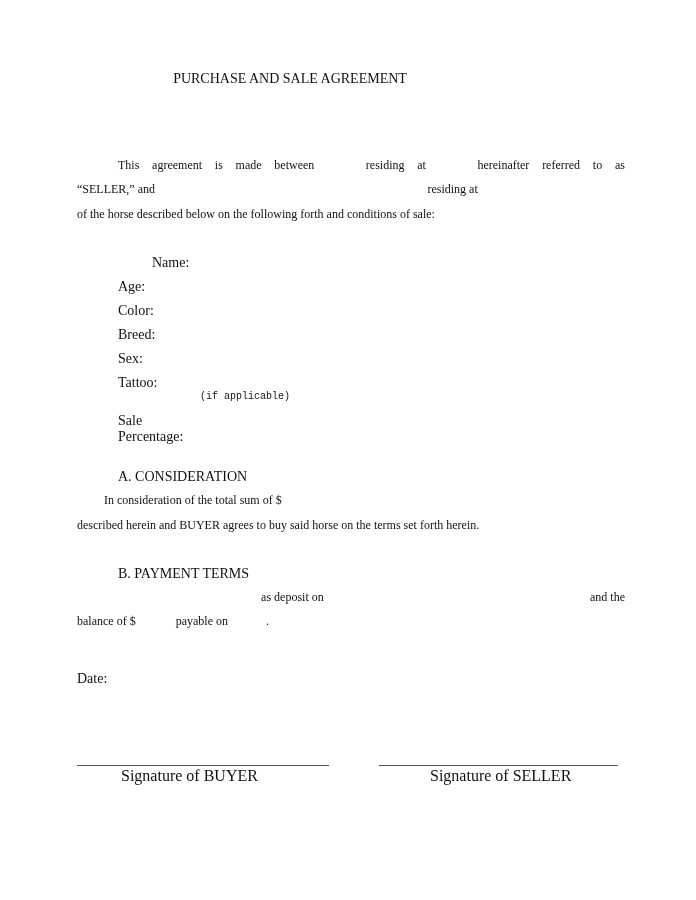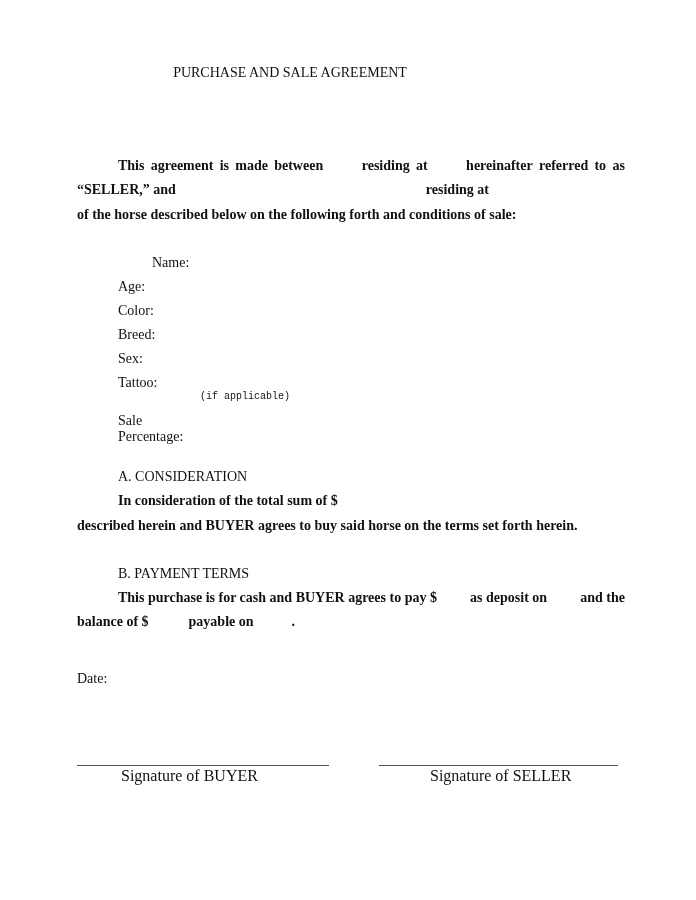--- a/index.html
+++ b/index.html
@@ -11,27 +11,27 @@
       width: 696px;
       height: 900px;
       position: relative;
       overflow: hidden;
       font-family: "Liberation Serif", serif;
       color: #111111;
       font-size: 14px;
     }
     .abs { position: absolute; white-space: nowrap; }
     .title {
-      left: 0; width: 580px; top: 65px;
+      left: 0; width: 580px; top: 71px;
       text-align: center; font-size: 14px;
     }
     .line {
       left: 77px; width: 548px;
-      font-size: 14px;
-      display: flex; justify-content: space-between; font-weight: bold;
+      font-size: 12px;
+      display: flex; justify-content: space-between;
     }
     .line.left { justify-content: flex-start; }
     .field-label { left: 118px; font-size: 14px; }
     .small-note { font-size: 10px; left: 200px; top: 391px; font-family: Liberation Mono, monospace; }
     .sig-line {
       position: absolute; top: 765px; height: 0;
       border-top: 1px solid #555555;
     }
     .sig-label { top: 767px; font-size: 16px; }
     .gap { display: inline-block; }
@@ -72,29 +72,28 @@
   <div class="abs field-label" style="top:279px;">Age:</div>
   <div class="abs field-label" style="top:303px;">Color:</div>
   <div class="abs field-label" style="top:327px;">Breed:</div>
   <div class="abs field-label" style="top:351px;">Sex:</div>
   <div class="abs field-label" style="top:375px;">Tattoo:</div>
   <div class="abs small-note">(if applicable)</div>
   <div class="abs field-label" style="top:413px;">Sale</div>
   <div class="abs field-label" style="top:429px;">Percentage:</div>
 
   <div class="abs field-label" style="top:469px;">A.  CONSIDERATION</div>
-  <div class="abs line" style="top:493px; left:118px; width:507px;">
+  <div class="abs line" style="top:493px; left:104px; width:507px;">
     <span>In consideration of the total sum of $</span>
     <span class="gap" style="width:22px"></span>
   </div>
   <div class="abs line left" style="top:518px;">described herein and BUYER agrees to buy said horse on the terms set forth herein.</div>
 
   <div class="abs field-label" style="top:566px;">B.  PAYMENT TERMS</div>
   <div class="abs line" style="top:590px; left:118px; width:507px;">
-    <span>This purchase is for cash and BUYER agrees to pay $</span>
     <span class="gap" style="width:20px"></span>
     <span>as deposit on</span>
     <span class="gap" style="width:20px"></span>
     <span>and the</span>
   </div>
   <div class="abs line left" style="top:614px;">
     <span>balance of $</span>
     <span class="gap" style="width:40px"></span>
     <span>payable on</span>
     <span class="gap" style="width:38px"></span>

